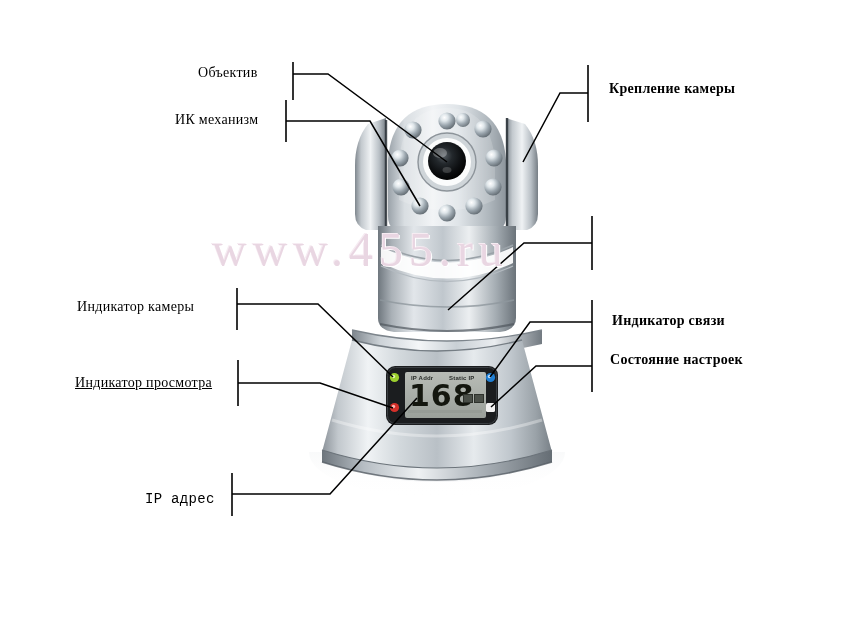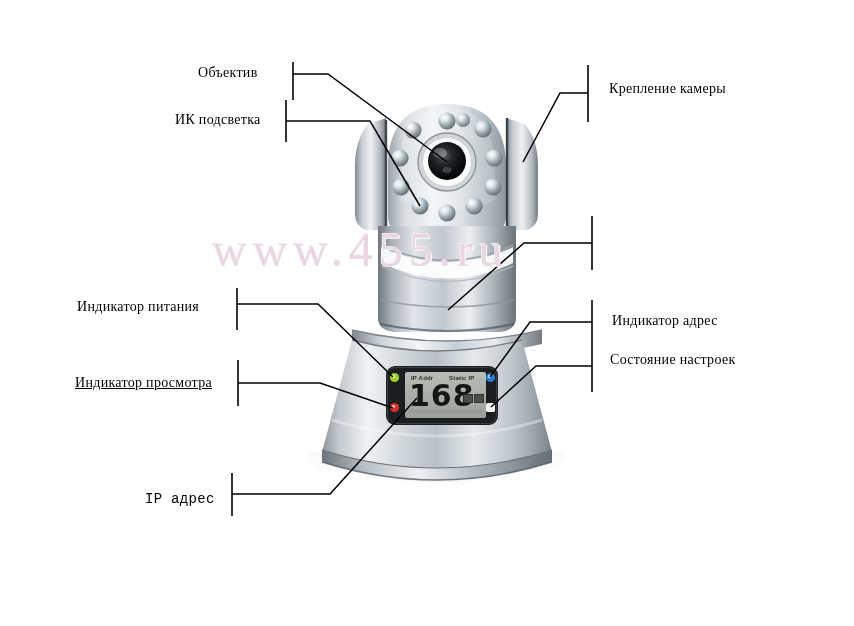--- a/index.html
+++ b/index.html
@@ -26,21 +26,21 @@
   }
   .callout-label {
     position: absolute;
     font-family: "Liberation Serif", "DejaVu Serif", serif;
     font-size: 14px;
     color: #000000;
     white-space: nowrap;
     letter-spacing: 0.3px;
     line-height: 1;
   }
-  .label-right { text-align: left; }
+  .label-right { text-align: left; font-weight: bold; }
   .label-left  { }
 
   .watermark {
     position: absolute;
     left: 212px;
     top: 222px;
     width: 430px;
     height: 80px;
     font-family: "Liberation Serif", "DejaVu Serif", serif;
     font-size: 48px;
@@ -262,28 +262,28 @@
 
       <path d="M232 473 L232 516"></path>
       <path d="M232 494 L330 494 L417 398" stroke-width="1.5"></path>
     </g>
   </svg>
 
   <div class="watermark">www.455.ru</div>
 
   <div class="callout-label label-left" style="left:198px;  top:66px;">Объектив</div>
 
-  <div class="callout-label label-left" style="left:175px;  top:113px;">ИК подсветка</div>
+  <div class="callout-label label-left" style="left:175px;  top:113px;">ИК механизм</div>
 
   <div class="callout-label label-right" style="left:609px;  top:82px;">Крепление камеры</div>
 
 
-  <div class="callout-label label-left" style="left:77px;   top:300px;">Индикатор питания</div>
-
-  <div class="callout-label label-right" style="left:612px;  top:314px;">Индикатор адрес</div>
+  <div class="callout-label label-left" style="left:77px;   top:300px;">Индикатор камеры</div>
+
+  <div class="callout-label label-right" style="left:612px;  top:314px;">Индикатор связи</div>
 
   <div class="callout-label label-left" style="left:75px;   top:376px;text-decoration:underline;">Индикатор просмотра</div>
 
   <div class="callout-label label-right" style="left:610px;  top:353px;">Состояние настроек</div>
 
   <div class="callout-label label-left" style="left:145px;  top:492px;font-family:Liberation Mono, monospace;">IP адрес</div>
 
   <div style="position:absolute; left:405px; top:372px; width:81px; height:46px;
               font-family:'Liberation Sans', sans-serif; pointer-events:none;">
     <span style="position:absolute; left:6px; top:3px; font-size:6px; font-weight:700;

